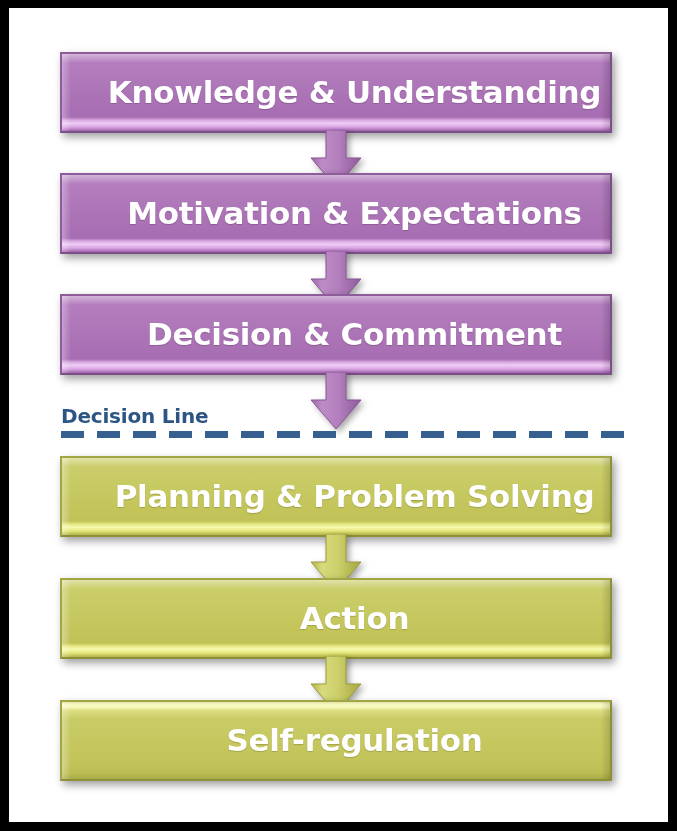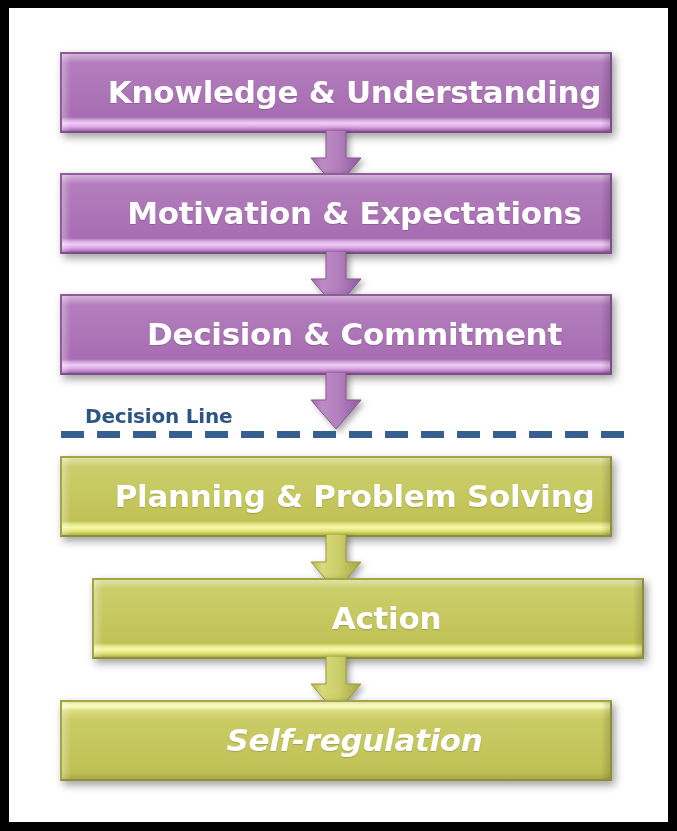--- a/index.html
+++ b/index.html
@@ -137,21 +137,20 @@
   #decision-line-label {
     position: absolute;
     left: 0;
     top: 0;
     color: #2d5583;
     font-family: "DejaVu Sans", sans-serif;
     font-weight: bold;
     font-size: 20px;
     letter-spacing: -0.2px;
     white-space: nowrap;
-    margin-left: 24px;
   }
   #decision-dashes {
     position: absolute;
     left: 0;
     top: 27px;
     width: 573px;
     height: 7px;
     background-image: repeating-linear-gradient(
         to right,
         #35608f 0px, #35608f 23px,
@@ -250,21 +249,21 @@
             <stop offset="0%" stop-color="#b2b44b"></stop>
             <stop offset="22%" stop-color="#d8da7c"></stop>
             <stop offset="55%" stop-color="#cccf69"></stop>
             <stop offset="100%" stop-color="#a4a640"></stop>
           </linearGradient>
         </defs>
         <polygon points="17,0 37,0 37,28 52,28 27,57 2,28 17,28" fill="url(#go1)" stroke="#9a9c3d" stroke-width="1"></polygon>
       </svg>
     </div>
 
-    <div class="stage olive" style="left:51px; top:570px; width:552px; height:81px;margin-left:32px;">
+    <div class="stage olive" style="left:51px; top:570px; width:552px; height:81px;">
       <div class="face"></div>
       <div class="bevel-t"></div>
       <div class="bevel-l"></div>
       <div class="bevel-r"></div>
       <span class="label">Action</span>
     </div>
 
     <div class="arrow" style="left:300px; top:648px;">
       <svg viewBox="0 0 54 58" xmlns="http://www.w3.org/2000/svg">
         <defs>
@@ -272,21 +271,21 @@
             <stop offset="0%" stop-color="#b2b44b"></stop>
             <stop offset="22%" stop-color="#d8da7c"></stop>
             <stop offset="55%" stop-color="#cccf69"></stop>
             <stop offset="100%" stop-color="#a4a640"></stop>
           </linearGradient>
         </defs>
         <polygon points="17,0 37,0 37,28 52,28 27,57 2,28 17,28" fill="url(#go2)" stroke="#9a9c3d" stroke-width="1"></polygon>
       </svg>
     </div>
 
-    <div class="stage olive highlight-top" style="left:51px; top:692px; width:552px; height:81px;font-style:italic;">
+    <div class="stage olive highlight-top" style="left:51px; top:692px; width:552px; height:81px;">
       <div class="face"></div>
       <div class="bevel-t"></div>
       <div class="bevel-l"></div>
       <div class="bevel-r"></div>
       <span class="label">Self-regulation</span>
     </div>
 
   </div>
 </div>
 

